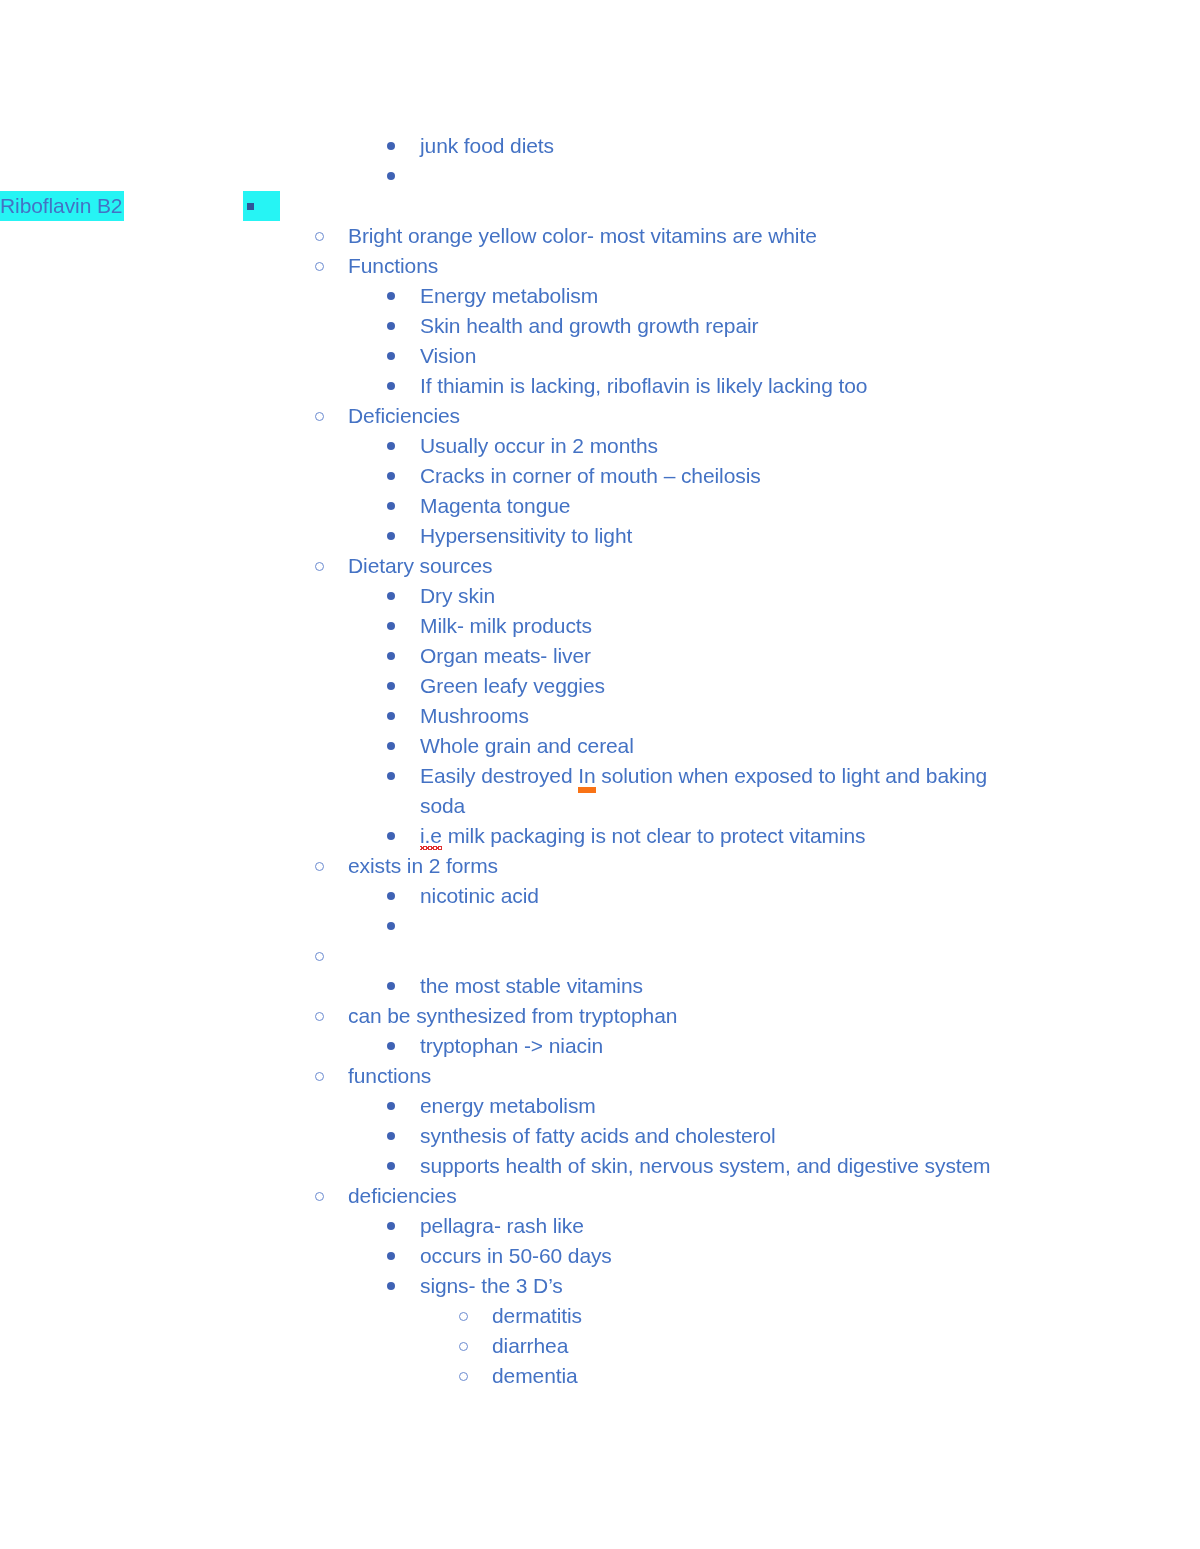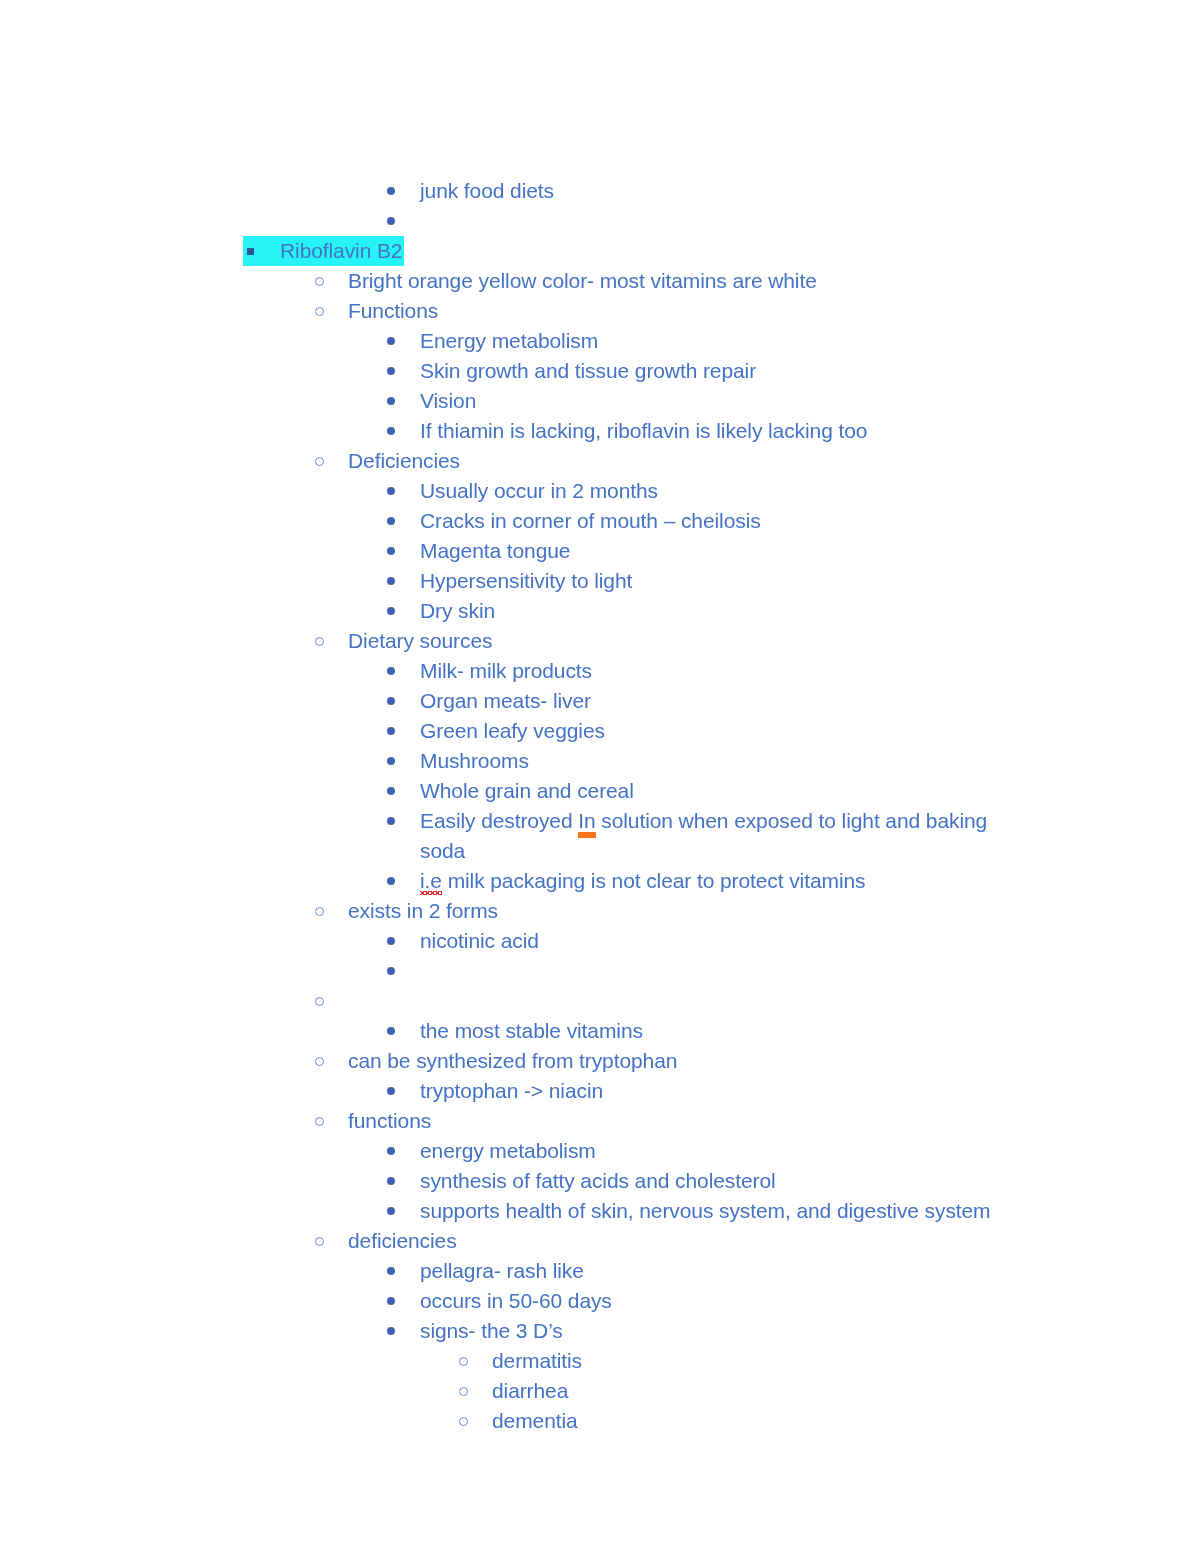--- a/index.html
+++ b/index.html
@@ -21,21 +21,20 @@
     height: 1549px;
     background: #ffffff;
     overflow: hidden;
   }
 
   #outline {
     position: absolute;
     left: 0;
     top: 131px;
     width: 1200px;
-    margin-top: 45px;
   }
 
   
   .row {
     position: relative;
     display: block;
     min-height: 30px;
     line-height: 30px;
     color: #4472C4;
     font-size: 21px;
@@ -84,21 +83,21 @@
     border-radius: 50%;
     border: 1.5px solid #6A8AD0;
     background: transparent;
     box-sizing: border-box;
     vertical-align: middle;
     margin-bottom: 2px;
   }
 
   
   
-  .lvl1 { padding-left: 280px; }
+  .lvl1 { }
   .lvl1 > .marker { left: 245px; }
 
   
   .lvl2 { padding-left: 348px; }
   .lvl2 > .marker { left: 315px; }
 
   
   .lvl3 { padding-left: 420px; padding-right: 180px; }
   .lvl3 > .marker { left: 387px; }
 
@@ -169,21 +168,21 @@
       <div class="row lvl2">
         <span class="marker"><span class="ring-bullet"></span></span>
         <span class="txt">Functions</span>
       </div>
       <div class="row lvl3">
         <span class="marker"><span class="dot-bullet"></span></span>
         <span class="txt">Energy metabolism</span>
       </div>
       <div class="row lvl3">
         <span class="marker"><span class="dot-bullet"></span></span>
-        <span class="txt">Skin growth and tissue growth repair</span>
+        <span class="txt">Skin health and growth growth repair</span>
       </div>
       <div class="row lvl3">
         <span class="marker"><span class="dot-bullet"></span></span>
         <span class="txt">Vision</span>
       </div>
       <div class="row lvl3">
         <span class="marker"><span class="dot-bullet"></span></span>
         <span class="txt">If thiamin is lacking, riboflavin is likely lacking too</span>
       </div>
       <div class="row lvl2">
@@ -199,27 +198,27 @@
         <span class="txt">Cracks in corner of mouth – cheilosis</span>
       </div>
       <div class="row lvl3">
         <span class="marker"><span class="dot-bullet"></span></span>
         <span class="txt">Magenta tongue</span>
       </div>
       <div class="row lvl3">
         <span class="marker"><span class="dot-bullet"></span></span>
         <span class="txt">Hypersensitivity to light</span>
       </div>
+      <div class="row lvl2">
+        <span class="marker"><span class="ring-bullet"></span></span>
+        <span class="txt">Dietary sources</span>
+      </div>
       <div class="row lvl3">
         <span class="marker"><span class="dot-bullet"></span></span>
         <span class="txt">Dry skin</span>
-      </div>
-      <div class="row lvl2">
-        <span class="marker"><span class="ring-bullet"></span></span>
-        <span class="txt">Dietary sources</span>
       </div>
       <div class="row lvl3">
         <span class="marker"><span class="dot-bullet"></span></span>
         <span class="txt">Milk- milk products</span>
       </div>
       <div class="row lvl3">
         <span class="marker"><span class="dot-bullet"></span></span>
         <span class="txt">Organ meats- liver</span>
       </div>
       <div class="row lvl3">

